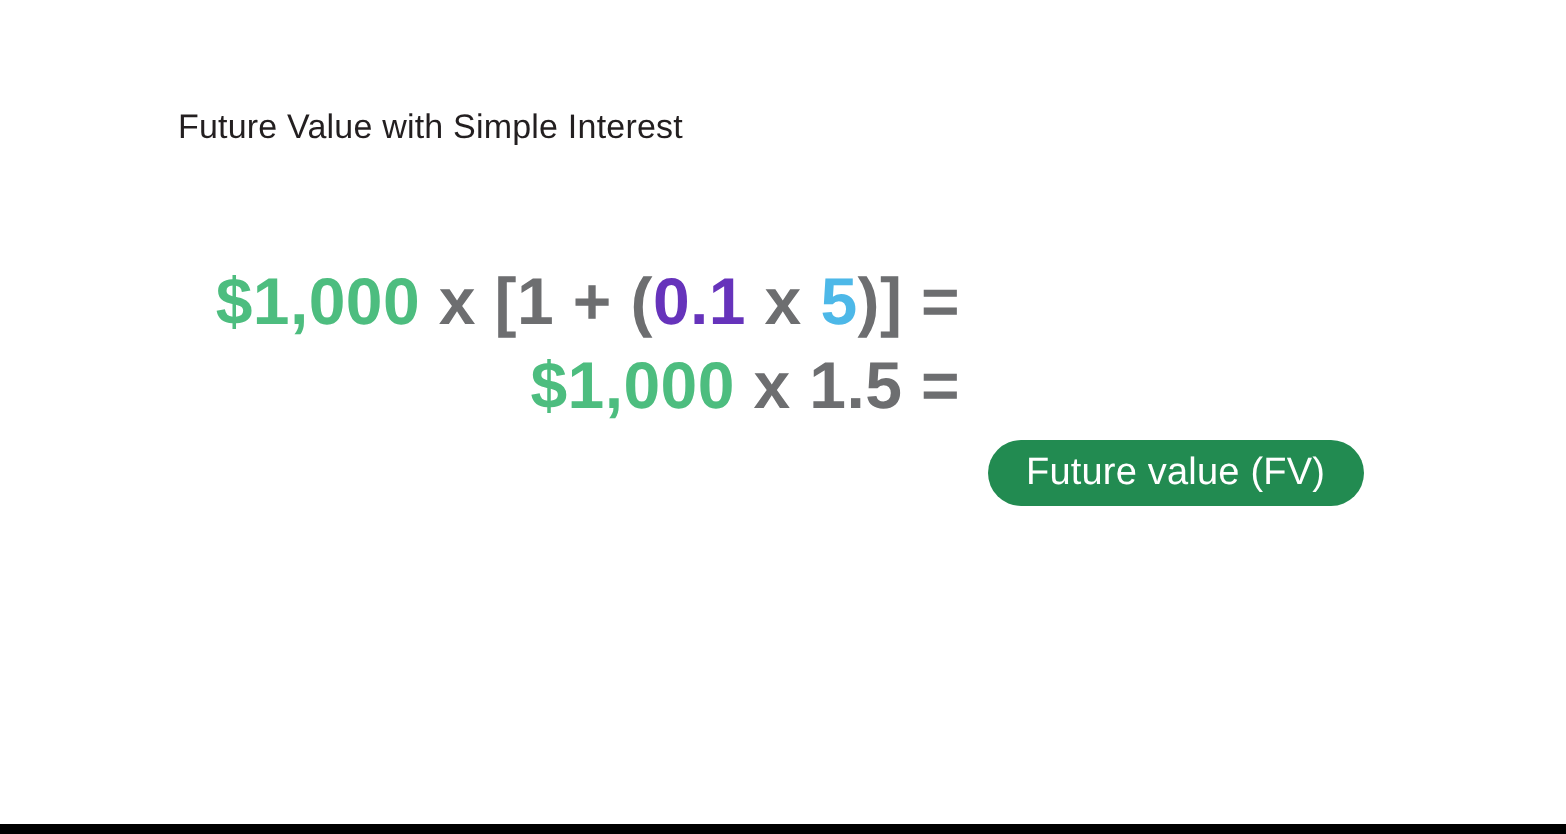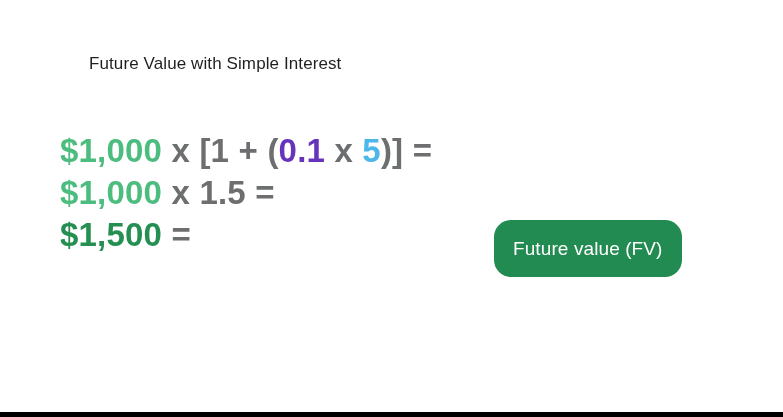--- a/index.html
+++ b/index.html
@@ -29,20 +29,21 @@
     letter-spacing: 0.1px;
     white-space: nowrap;
   }
 
   
   #equation-block {
     position: absolute;
     left: 60px;
     top: 130px;
     width: 420px;       
+    text-align: right;
   }
   .equation-line {
     font-size: 33px;
     font-weight: bold;
     line-height: 42px;
     color: #6d6e70;
     white-space: nowrap;
     letter-spacing: 0.2px;
   }
   .tok-principal   { color: #4dbd7f; }
@@ -50,21 +51,21 @@
   .tok-time        { color: #4db8e8; }
   .tok-result      { color: #258f52; }
   .tok-op          { color: #6d6e70; }
 
   
   #result-badge {
     position: absolute;
     left: 494px;
     top: 220px;
     height: 33px;
-    padding: 12px 19px;
+    padding: 0 19px;
     display: flex;
     align-items: center;
     justify-content: center;
     background: #228b51;
     border-radius: 17px;
     color: #ffffff;
     font-size: 19px;
     font-weight: 400;
     white-space: nowrap;
     letter-spacing: 0.1px;
@@ -83,21 +84,20 @@
 </head>
 <body>
 
 <div id="canvas">
 
   <div id="page-title">Future Value with Simple Interest</div>
 
   <div id="equation-block">
     <div class="equation-line"><span class="tok-principal">$1,000</span><span class="tok-op"> x [1 + (</span><span class="tok-rate">0.1</span><span class="tok-op"> x </span><span class="tok-time">5</span><span class="tok-op">)] =</span></div>
     <div class="equation-line"><span class="tok-principal">$1,000</span><span class="tok-op"> x 1.5 =</span></div>
-    <div class="equation-line"><span class="tok-result">$1,500</span><span class="tok-op"> =</span></div>
   </div>
 
   <div id="result-badge">
     <span>Future value (FV)</span>
   </div>
 
   <div id="bottom-bar"></div>
 
 </div>
 

